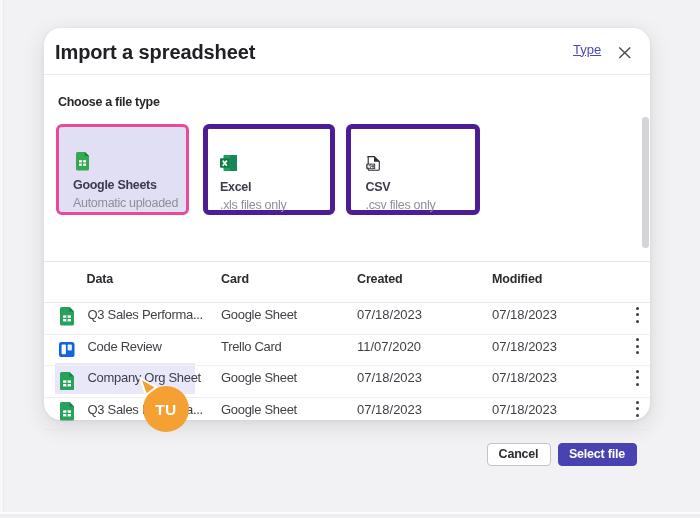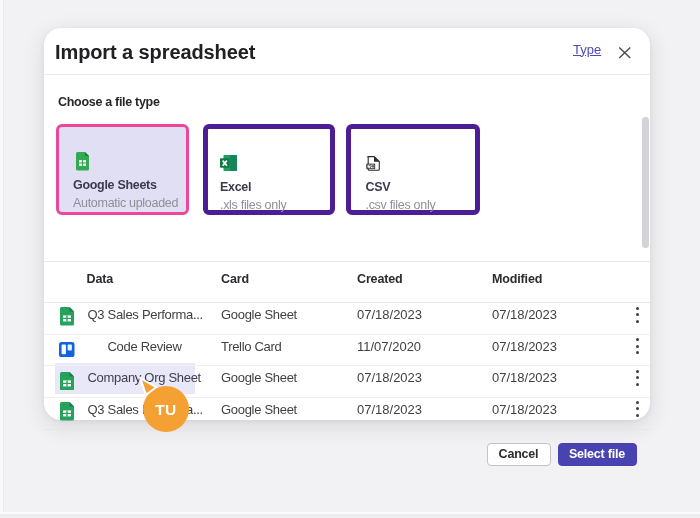--- a/index.html
+++ b/index.html
@@ -119,21 +119,21 @@
       <i></i>
       <i></i>
     </div>
     <div class="rowline" style="top:306px;"></div>
 
     <svg class="abs" style="left:15px; top:313.5px;" width="15.5" height="15" viewBox="0 0 15.5 15">
       <rect width="15.5" height="15" rx="2.6" fill="#1164dd"></rect>
       <rect x="2.6" y="2.6" width="4.3" height="9.6" rx="1" fill="#fff"></rect>
       <rect x="8.6" y="2.6" width="4.3" height="6" rx="1" fill="#e8f2ff"></rect>
     </svg>
-    <div class="td" style="left:43.5px; top:310.5px;margin-left:20px;">Code Review</div>
+    <div class="td" style="left:43.5px; top:310.5px;">Code Review</div>
     <div class="td" style="left:177px; top:310.5px;">Trello Card</div>
     <div class="td num" style="left:313px; top:310.5px;">11/07/2020</div>
     <div class="td num" style="left:448px; top:310.5px;">07/18/2023</div>
     <div class="kebab" style="top:310px;">
       <i></i>
       <i></i>
       <i></i>
     </div>
     <div class="rowline" style="top:337px;"></div>
 

